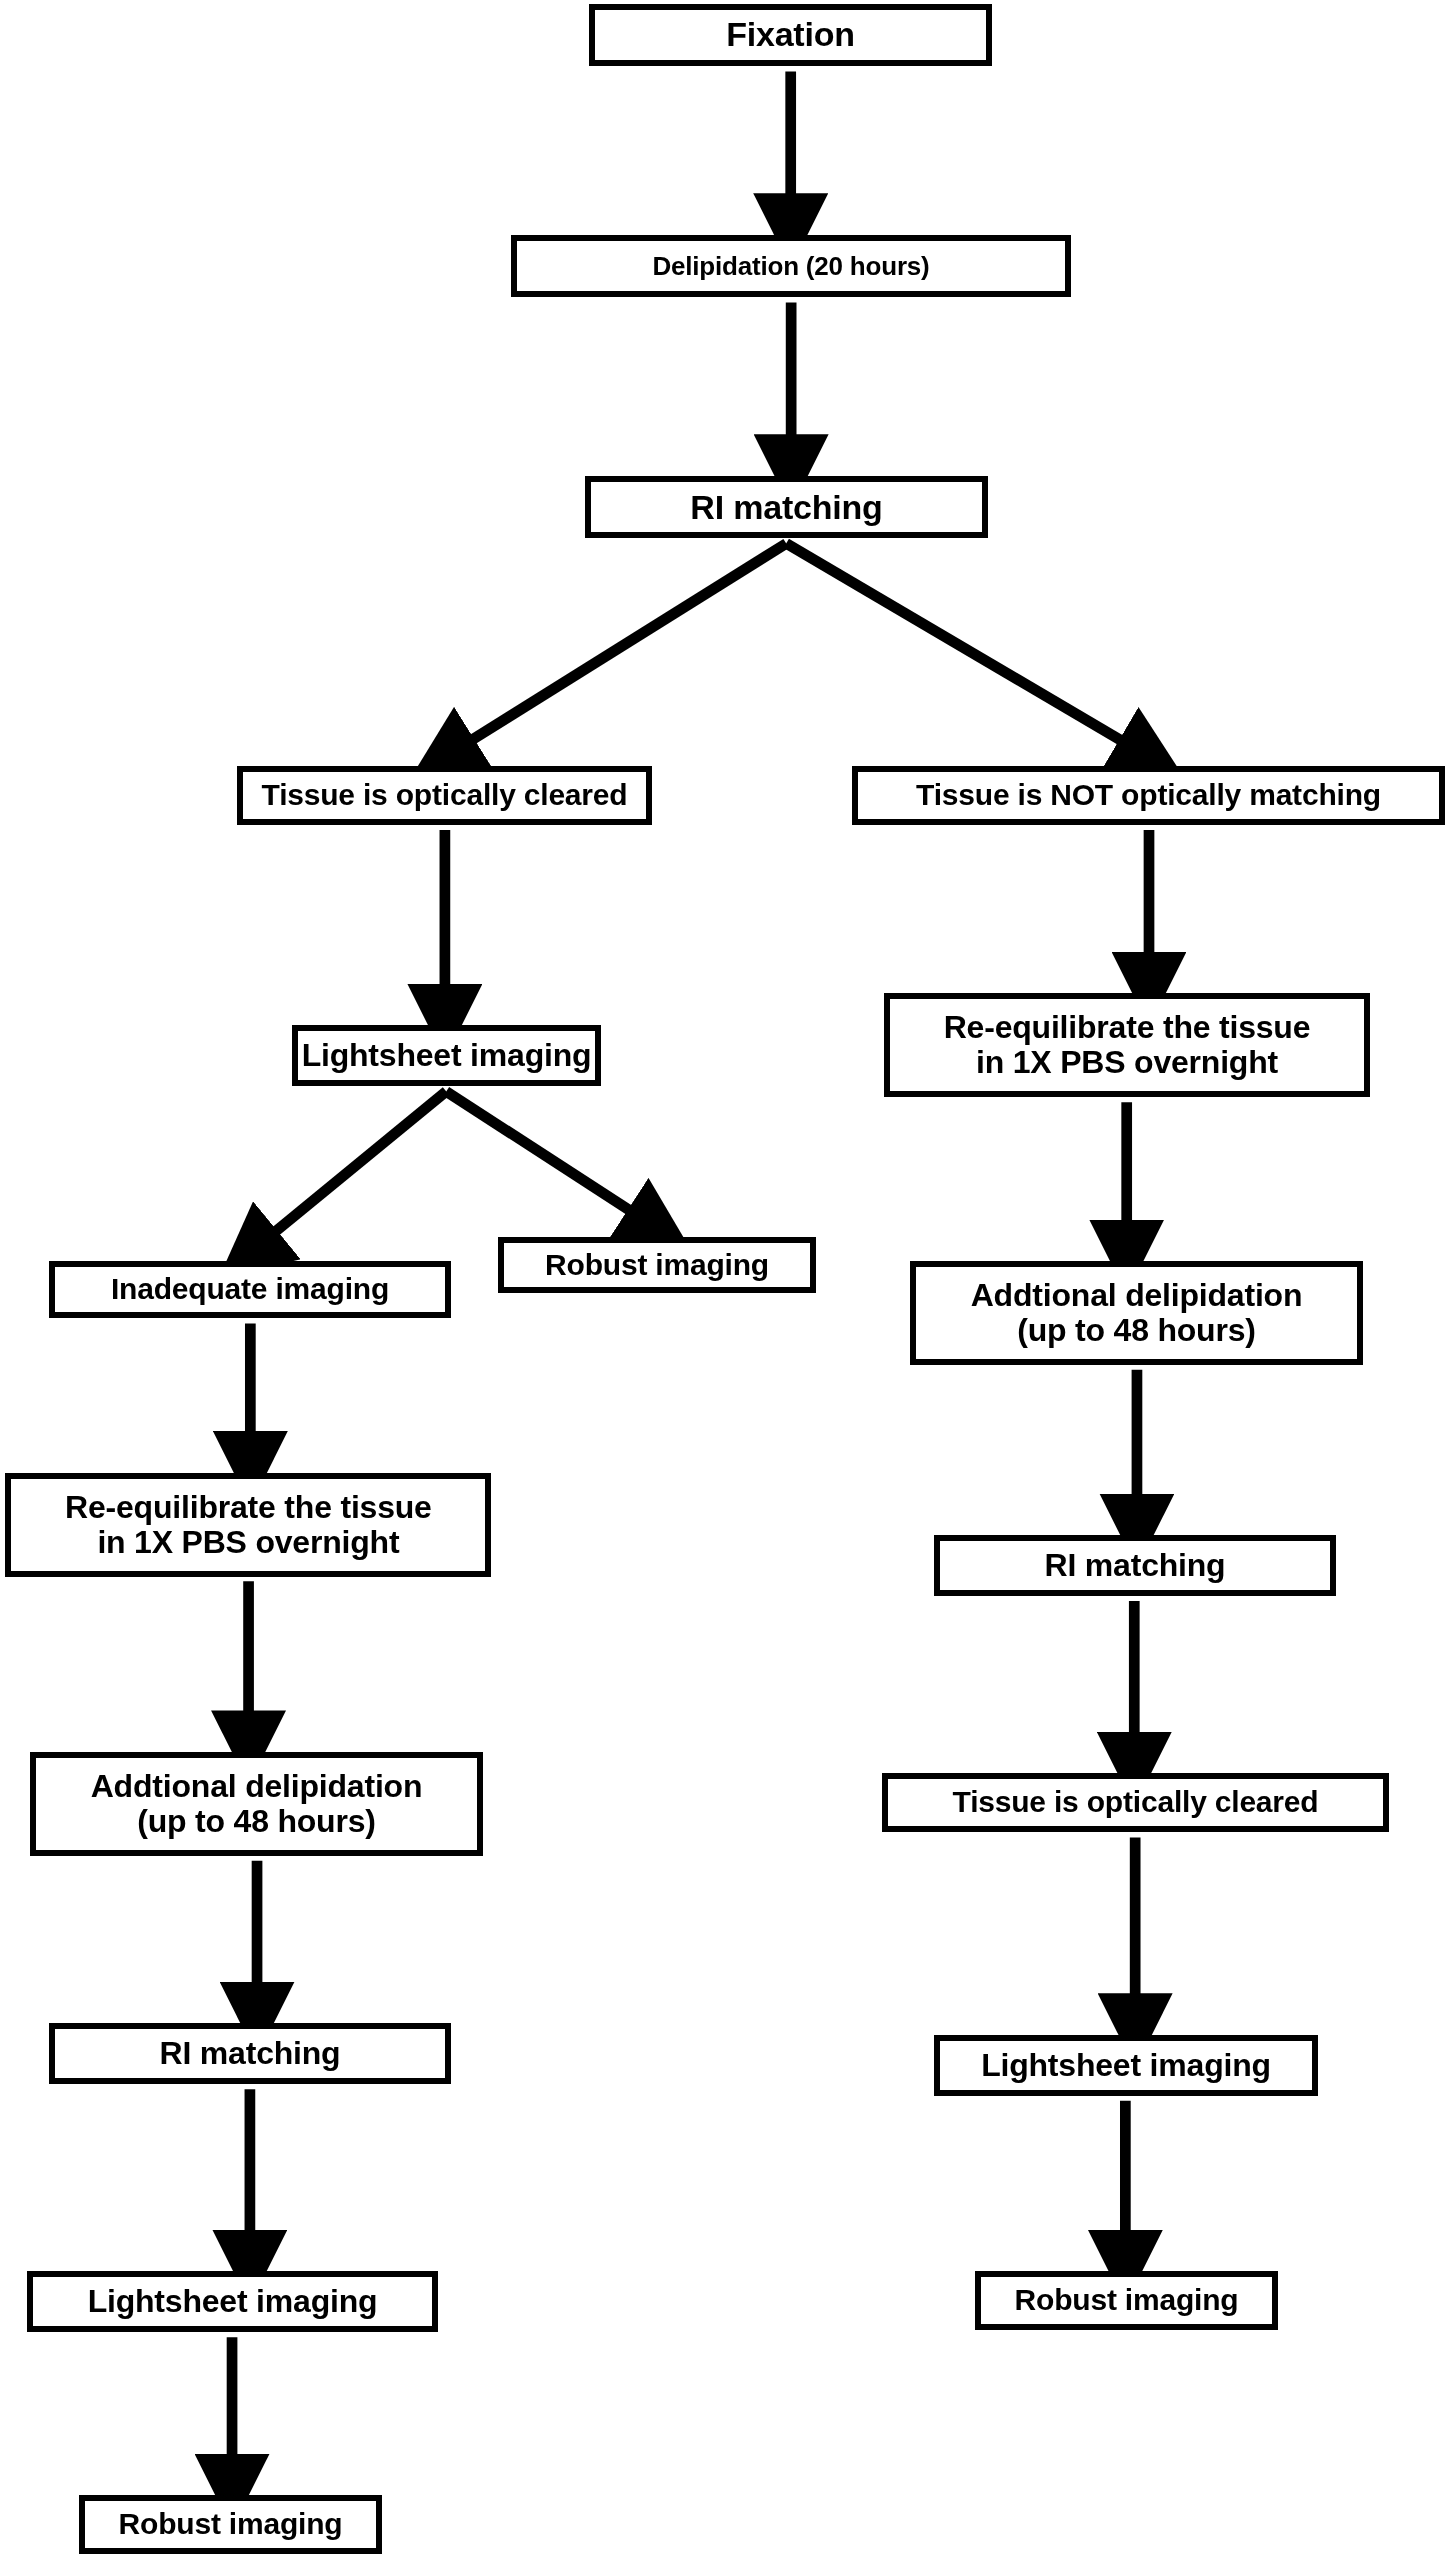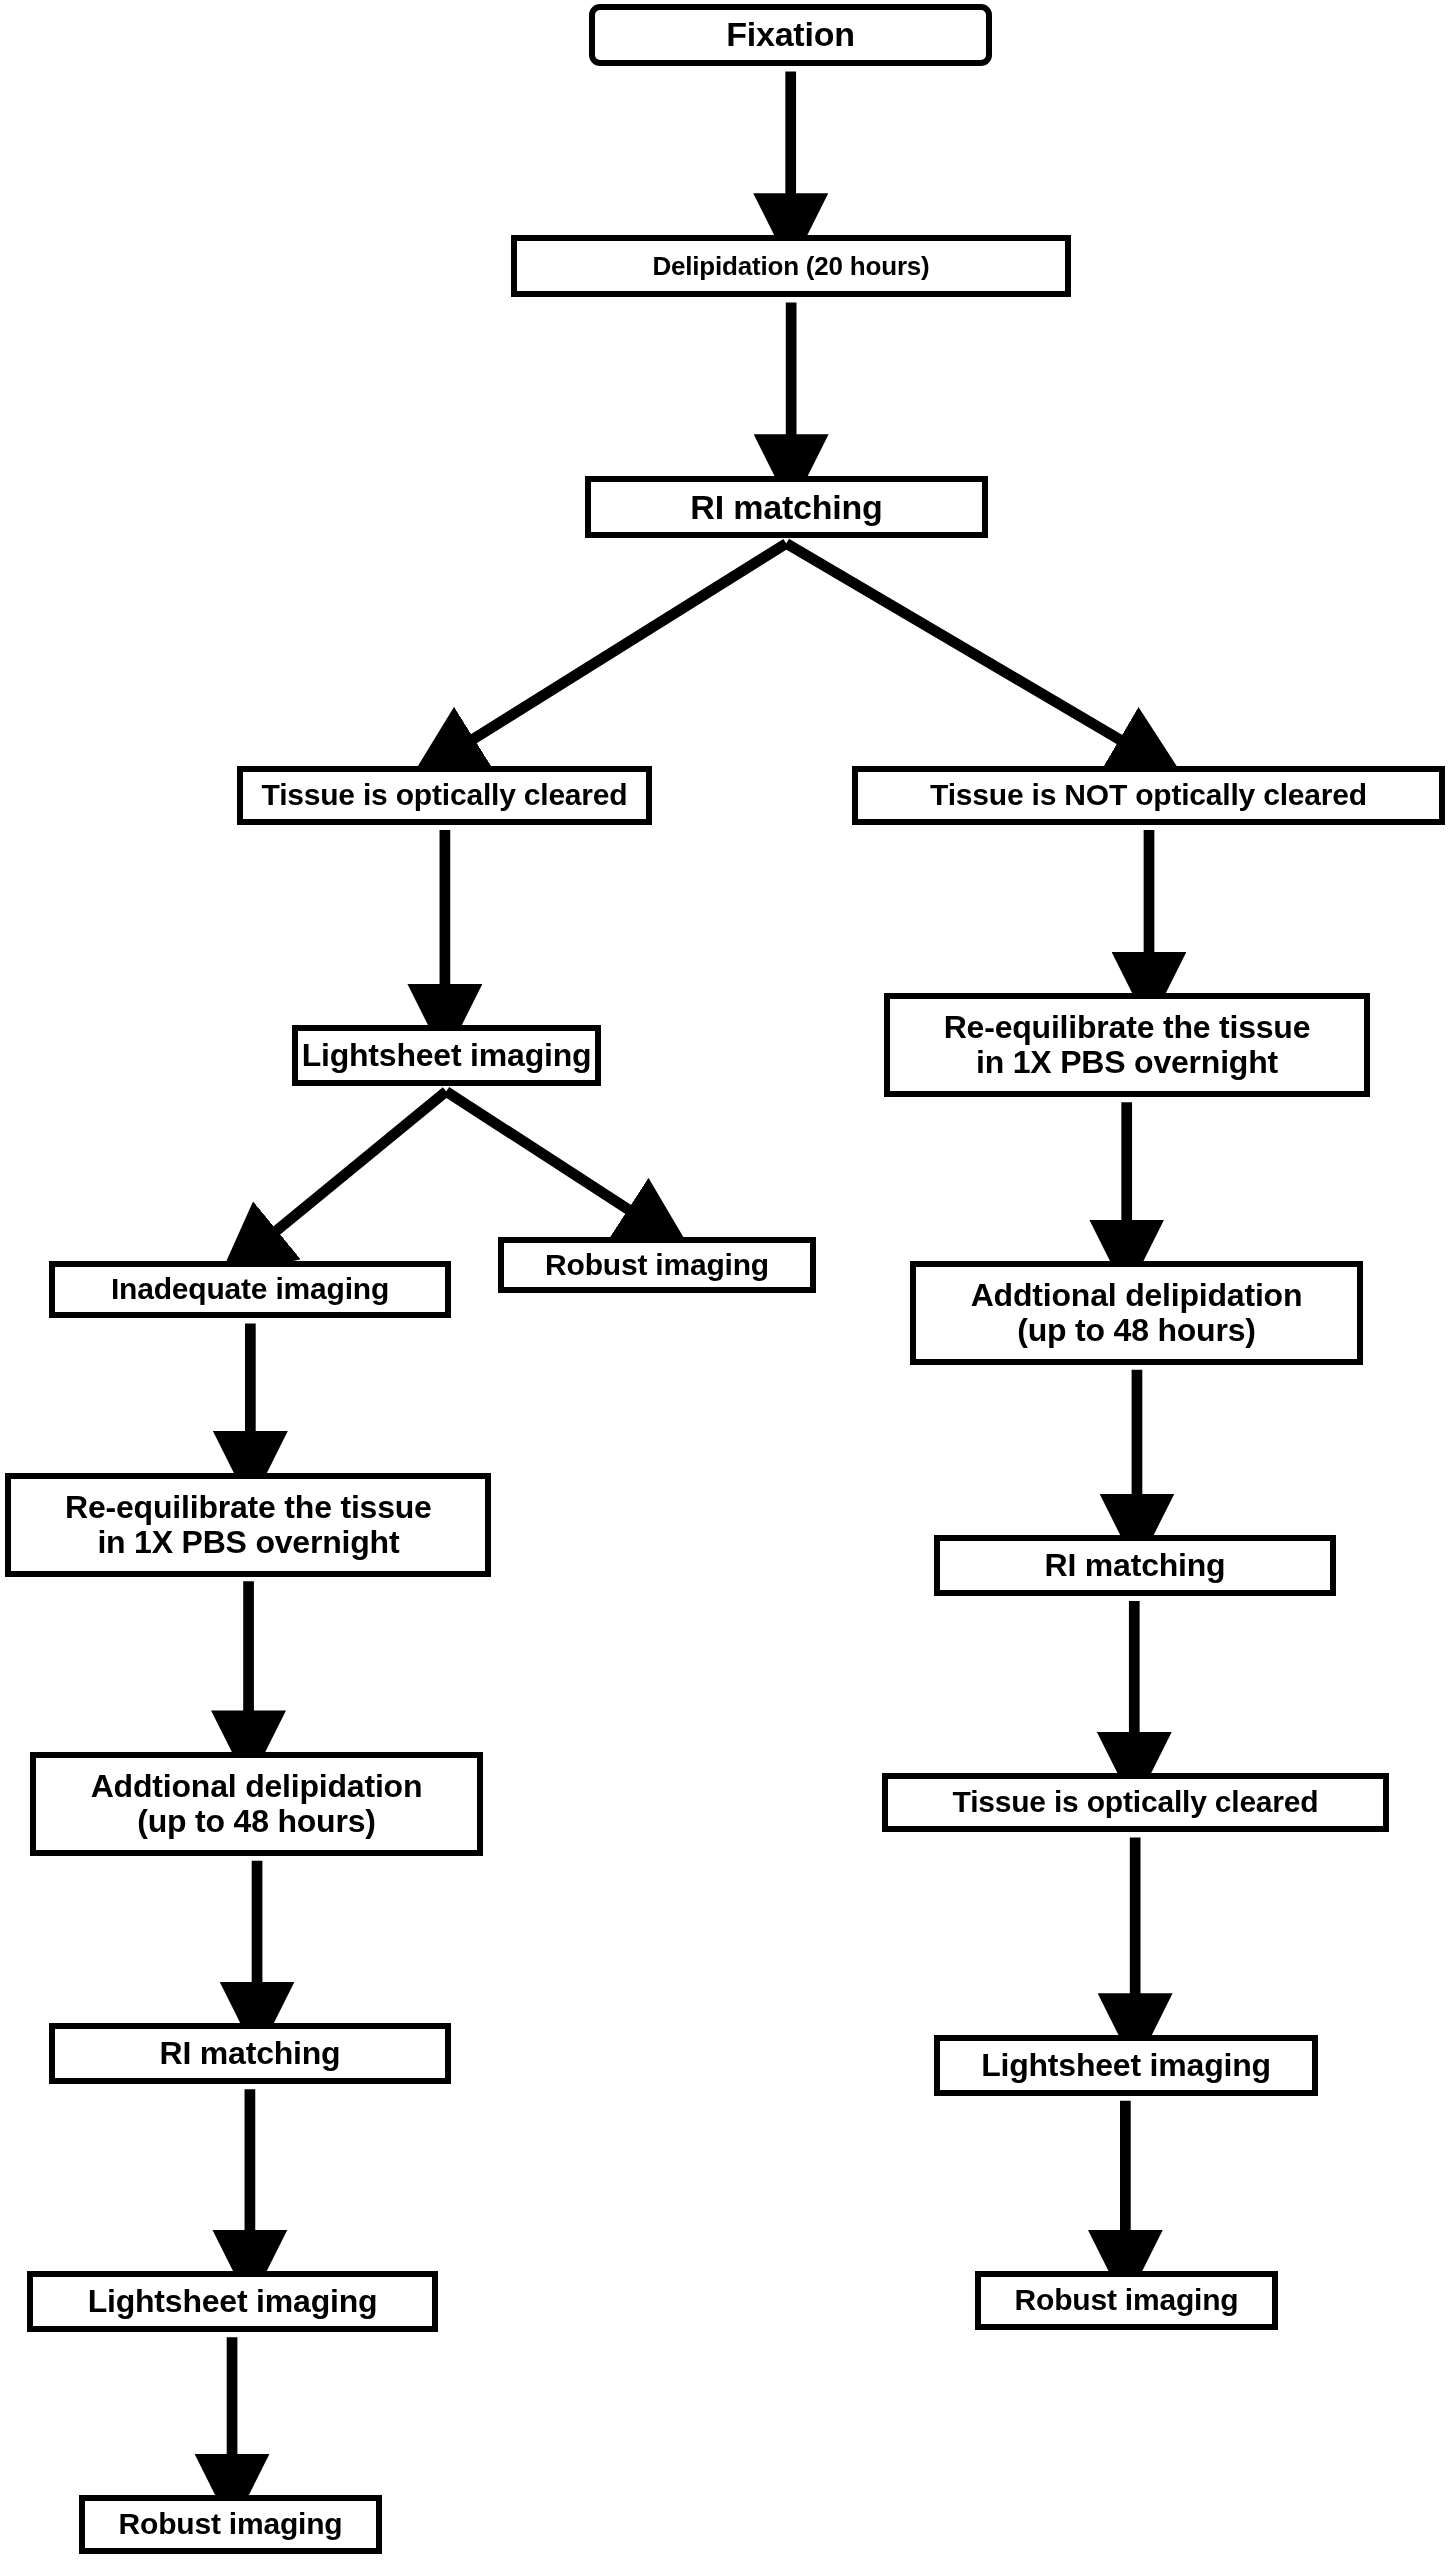--- a/index.html
+++ b/index.html
@@ -71,25 +71,25 @@
         <line x1="278.5" y1="1772" x2="278.5" y2="1955"></line>
         <line x1="1271" y1="1794" x2="1271" y2="1979"></line>
         <line x1="288" y1="2085" x2="288" y2="2259"></line>
         <line x1="1272" y1="2059" x2="1272" y2="2272"></line>
         <line x1="280" y1="2341" x2="280" y2="2537"></line>
         <line x1="1261" y1="2354" x2="1261" y2="2537"></line>
         <line x1="260" y1="2619" x2="260" y2="2788"></line>
       </g>
   </svg>
   <div id="node-layer">
-      <div class="node f38" style="left: 589px; top: 3.6px; width: 403px; height: 62px; font-size: 34px; border-color: rgb(0, 0, 0); color: rgb(0, 0, 0); border-width: 6.2px; border-radius: 11px;"><span>Fixation</span></div>
+      <div class="node f38" style="left: 589px; top: 3.6px; width: 403px; height: 62px; font-size: 34px; border-color: rgb(0, 0, 0); color: rgb(0, 0, 0); border-width: 6.2px;"><span>Fixation</span></div>
       <div class="node f38" style="left: 511px; top: 235px; width: 560px; height: 62px; font-size: 26px; border-color: rgb(0, 0, 0); color: rgb(0, 0, 0); border-width: 6.2px;"><span>Delipidation (20 hours)</span></div>
       <div class="node f38" style="left: 585px; top: 476px; width: 403px; height: 62px; font-size: 34px; border-color: rgb(0, 0, 0); color: rgb(0, 0, 0); border-width: 6.2px;"><span>RI matching</span></div>
       <div class="node f34" style="left: 237px; top: 766px; width: 415px; height: 59px; font-size: 30px; border-color: rgb(0, 0, 0); color: rgb(0, 0, 0); border-width: 6.2px;"><span>Tissue is optically cleared</span></div>
-      <div class="node f34" style="left: 852px; top: 766px; width: 593px; height: 59px; font-size: 30px; border-color: rgb(0, 0, 0); color: rgb(0, 0, 0); border-width: 6.2px;"><span>Tissue is NOT optically cleared</span></div>
+      <div class="node f34" style="left: 852px; top: 766px; width: 593px; height: 59px; font-size: 30px; border-color: rgb(0, 0, 0); color: rgb(0, 0, 0); border-width: 6.2px;"><span>Tissue is NOT optically matching</span></div>
       <div class="node f36" style="left: 292px; top: 1025px; width: 309px; height: 61px; font-size: 32px; border-color: rgb(0, 0, 0); color: rgb(0, 0, 0); border-width: 6.2px;"><span>Lightsheet imaging</span></div>
       <div class="node f36" style="left: 884px; top: 993px; width: 486px; height: 104px; font-size: 32px; border-color: rgb(0, 0, 0); color: rgb(0, 0, 0); border-width: 6.2px;"><span>Re-equilibrate the tissue
 in 1X PBS overnight</span></div>
       <div class="node f34" style="left: 49px; top: 1261px; width: 402px; height: 57px; font-size: 30px; border-color: rgb(0, 0, 0); color: rgb(0, 0, 0); border-width: 6.2px;"><span>Inadequate imaging</span></div>
       <div class="node f34" style="left: 498px; top: 1237px; width: 318px; height: 56px; font-size: 30px; border-color: rgb(0, 0, 0); color: rgb(0, 0, 0); border-width: 6.2px;"><span>Robust imaging</span></div>
       <div class="node f36" style="left: 910px; top: 1261px; width: 453px; height: 104px; font-size: 32px; border-color: rgb(0, 0, 0); color: rgb(0, 0, 0); border-width: 6.2px;"><span>Addtional delipidation
 (up to 48 hours)</span></div>
       <div class="node f36" style="left: 5.4px; top: 1473px; width: 486px; height: 104px; font-size: 32px; border-color: rgb(0, 0, 0); color: rgb(0, 0, 0); border-width: 6.2px;"><span>Re-equilibrate the tissue
 in 1X PBS overnight</span></div>
       <div class="node f36" style="left: 934px; top: 1535px; width: 402px; height: 61px; font-size: 32px; border-color: rgb(0, 0, 0); color: rgb(0, 0, 0); border-width: 6.2px;"><span>RI matching</span></div>

